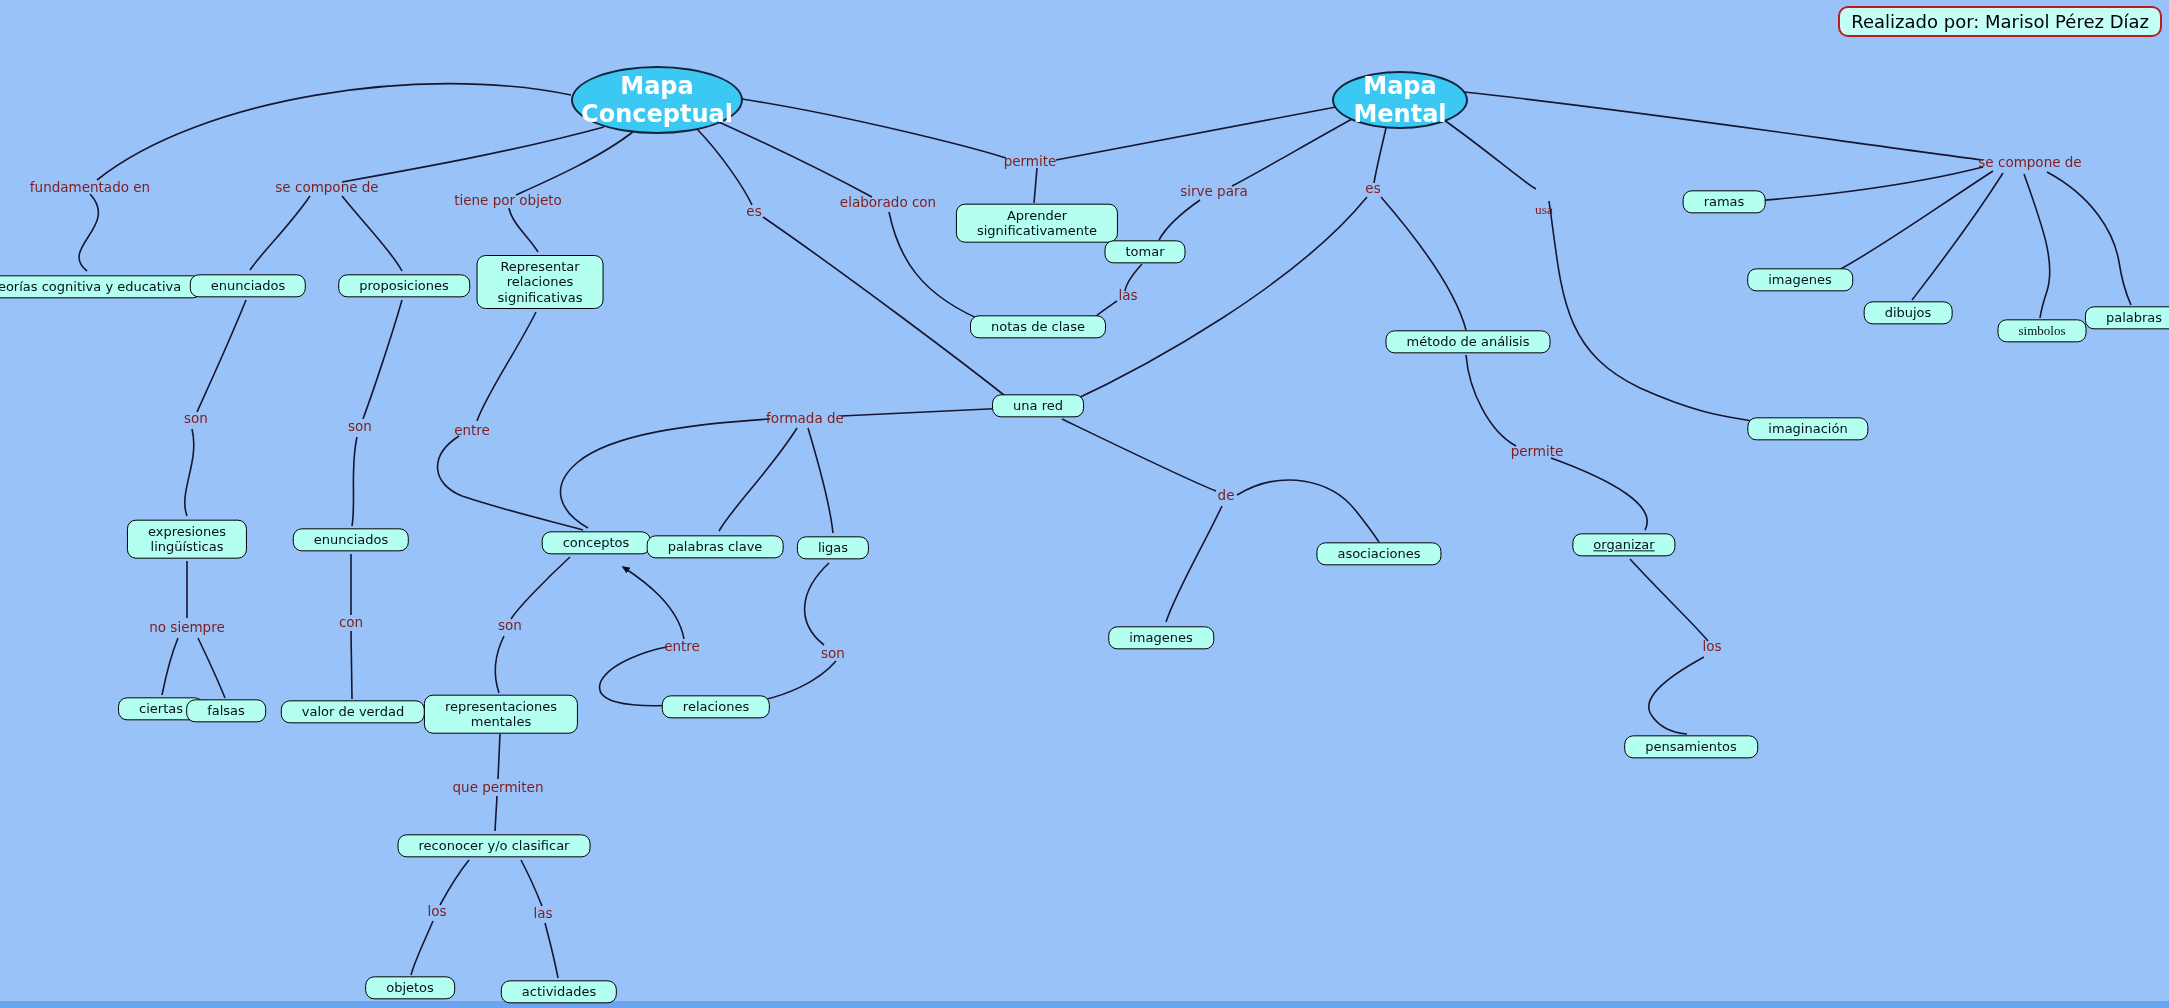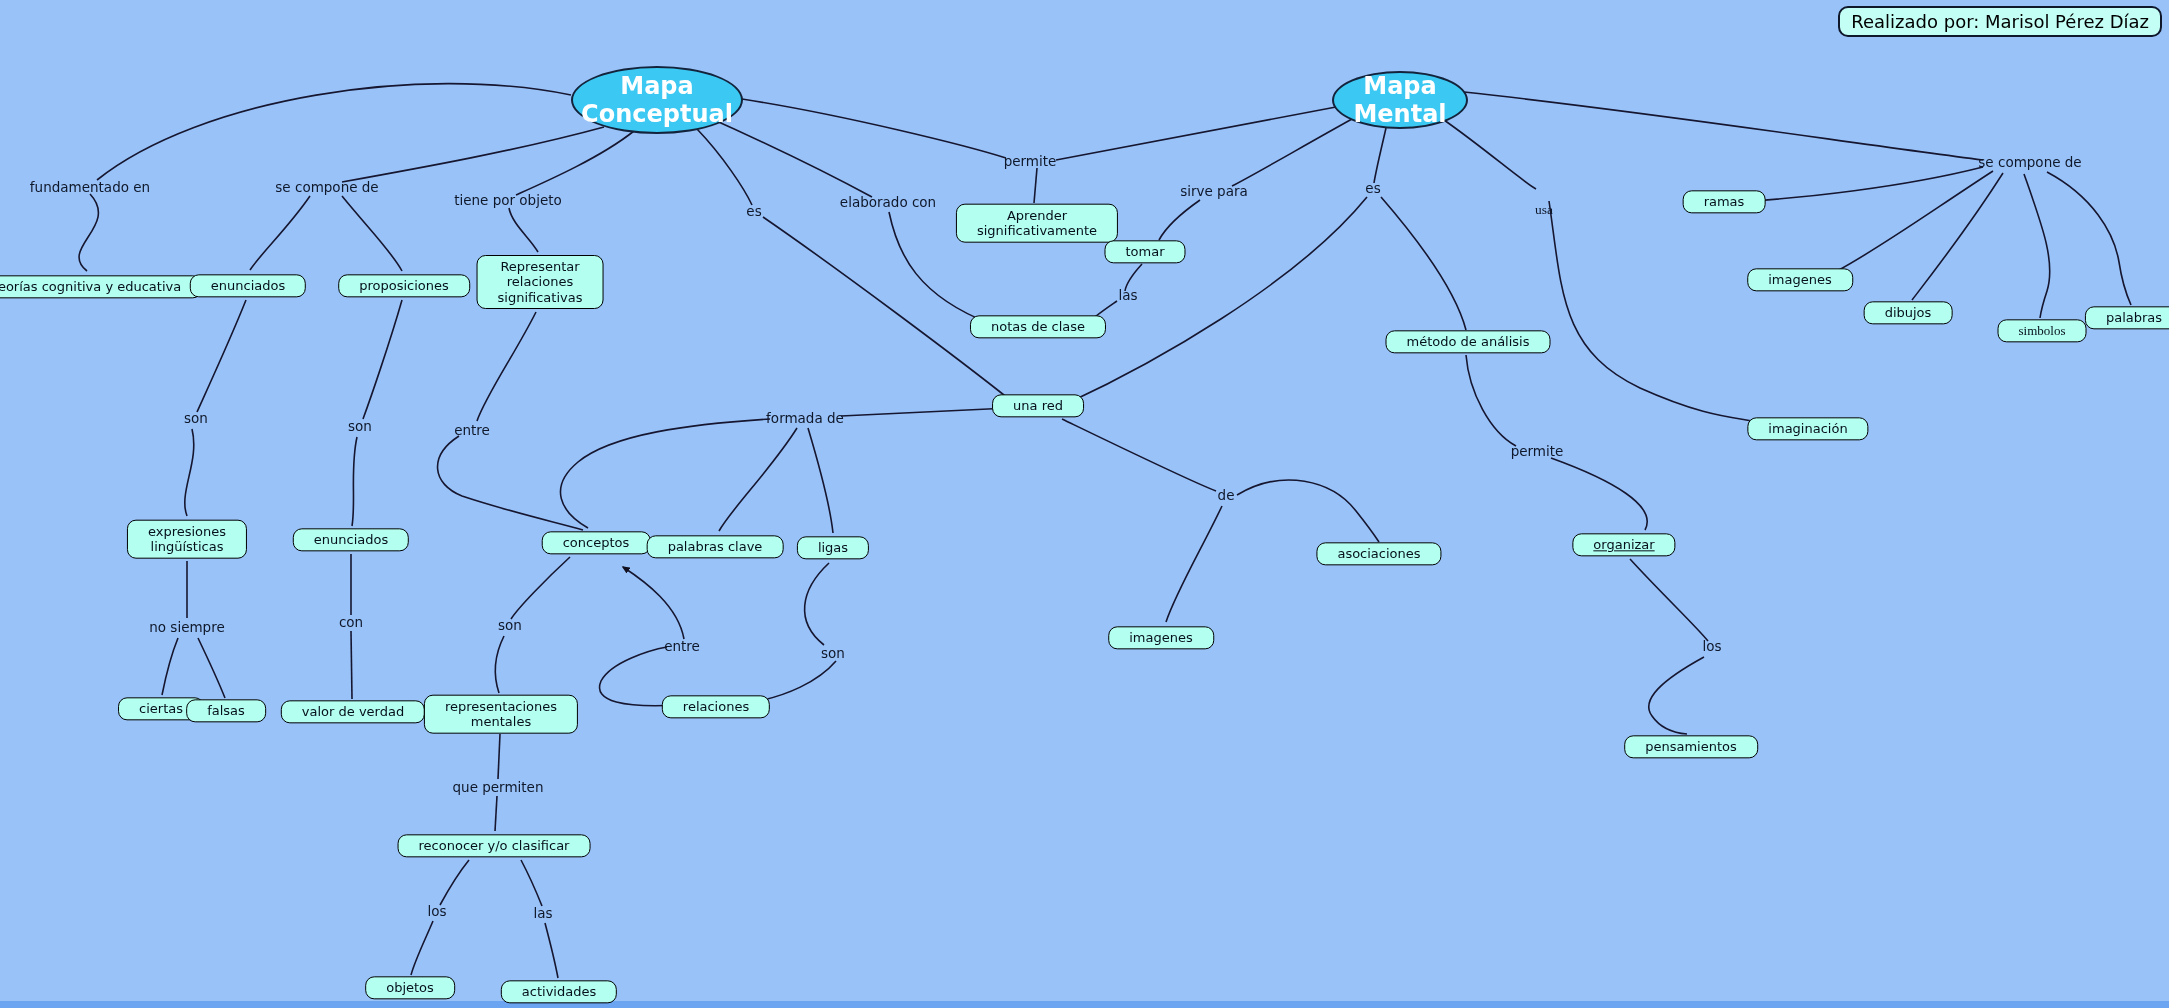--- a/index.html
+++ b/index.html
@@ -19,25 +19,25 @@
   }
   .ellipse{
     position:absolute;transform:translate(-50%,-50%);
     background:#3bc8f2;border:2.2px solid #14233c;border-radius:50%;
     color:#fff;font-weight:bold;font-size:24px;
     display:flex;align-items:center;justify-content:center;
     text-align:center;box-sizing:border-box;
   }
   .edge-label{
     position:absolute;transform:translate(-50%,-50%);
-    font-size:13.5px;color:#0f172a;white-space:nowrap;
+    font-size:13.5px;color:#7f1d1d;white-space:nowrap;
   }
   .credit{
     position:absolute;right:7px;top:6px;
-    background:#c4fff6;border:2px solid #0f172a;border-radius:10px;
+    background:#c4fff6;border:2px solid #b91c1c;border-radius:10px;
     padding:3px 11px;font-size:18px;color:#000;white-space:nowrap;
   }
   .footer-strip{
     position:absolute;left:0;bottom:0;width:100%;height:7px;
     background:#6ba4f0;
   }
 </style>
 </head>
 <body>
 

